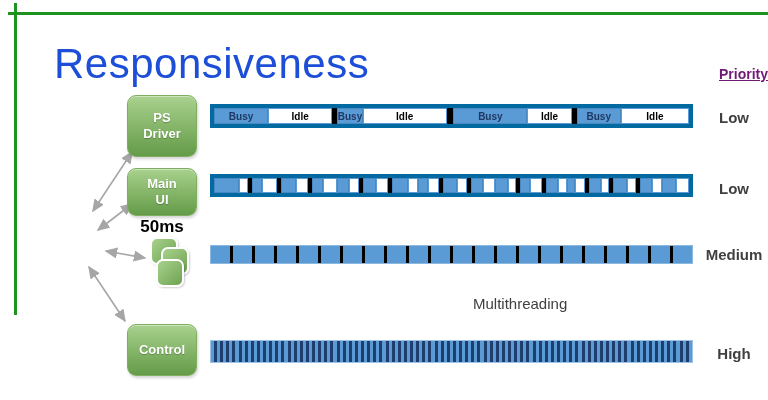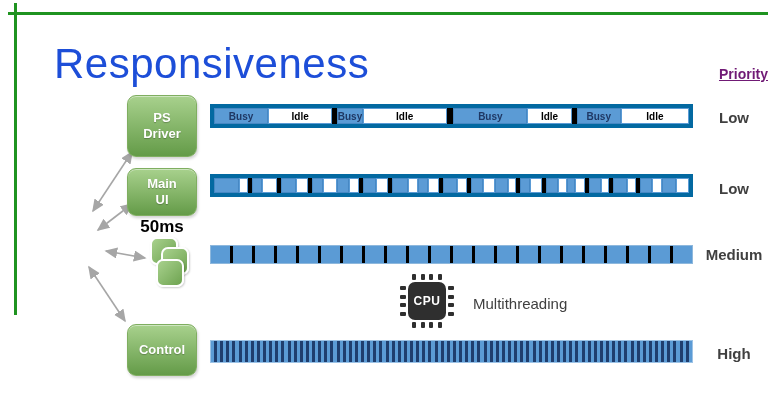--- a/index.html
+++ b/index.html
@@ -305,41 +305,20 @@
       <div class="stripe"></div>
       <div class="stripe"></div>
       <div class="stripe"></div>
       <div class="stripe"></div>
       <div class="stripe"></div>
       <div class="stripe"></div>
       <div class="stripe"></div>
       <div class="stripe"></div>
     </div>
 
-  <div class="cpu-wrap">
-    <div class="cpu-chip">
-      <span>CPU</span>
-    </div>
-  <div class="pin" style="left: 14px; top: 2px; width: 4px; height: 6px;"></div>
-      <div class="pin" style="left: 14px; top: 50px; width: 4px; height: 6px;"></div>
-      <div class="pin" style="left: 2px; top: 14px; width: 6px; height: 4px;"></div>
-      <div class="pin" style="left: 50px; top: 14px; width: 6px; height: 4px;"></div>
-      <div class="pin" style="left: 22.5px; top: 2px; width: 4px; height: 6px;"></div>
-      <div class="pin" style="left: 22.5px; top: 50px; width: 4px; height: 6px;"></div>
-      <div class="pin" style="left: 2px; top: 22.5px; width: 6px; height: 4px;"></div>
-      <div class="pin" style="left: 50px; top: 22.5px; width: 6px; height: 4px;"></div>
-      <div class="pin" style="left: 31px; top: 2px; width: 4px; height: 6px;"></div>
-      <div class="pin" style="left: 31px; top: 50px; width: 4px; height: 6px;"></div>
-      <div class="pin" style="left: 2px; top: 31px; width: 6px; height: 4px;"></div>
-      <div class="pin" style="left: 50px; top: 31px; width: 6px; height: 4px;"></div>
-      <div class="pin" style="left: 39.5px; top: 2px; width: 4px; height: 6px;"></div>
-      <div class="pin" style="left: 39.5px; top: 50px; width: 4px; height: 6px;"></div>
-      <div class="pin" style="left: 2px; top: 39.5px; width: 6px; height: 4px;"></div>
-      <div class="pin" style="left: 50px; top: 39.5px; width: 6px; height: 4px;"></div>
-    </div>
   <div class="cpu-caption">Multithreading</div>
 
   <div class="priority-header">Priority</div>
   <div class="priority-row" id="pr0">Low</div>
   <div class="priority-row" id="pr1">Low</div>
   <div class="priority-row" id="pr2">Medium</div>
   <div class="priority-row" id="pr3">High</div>
 
 </div>
 

